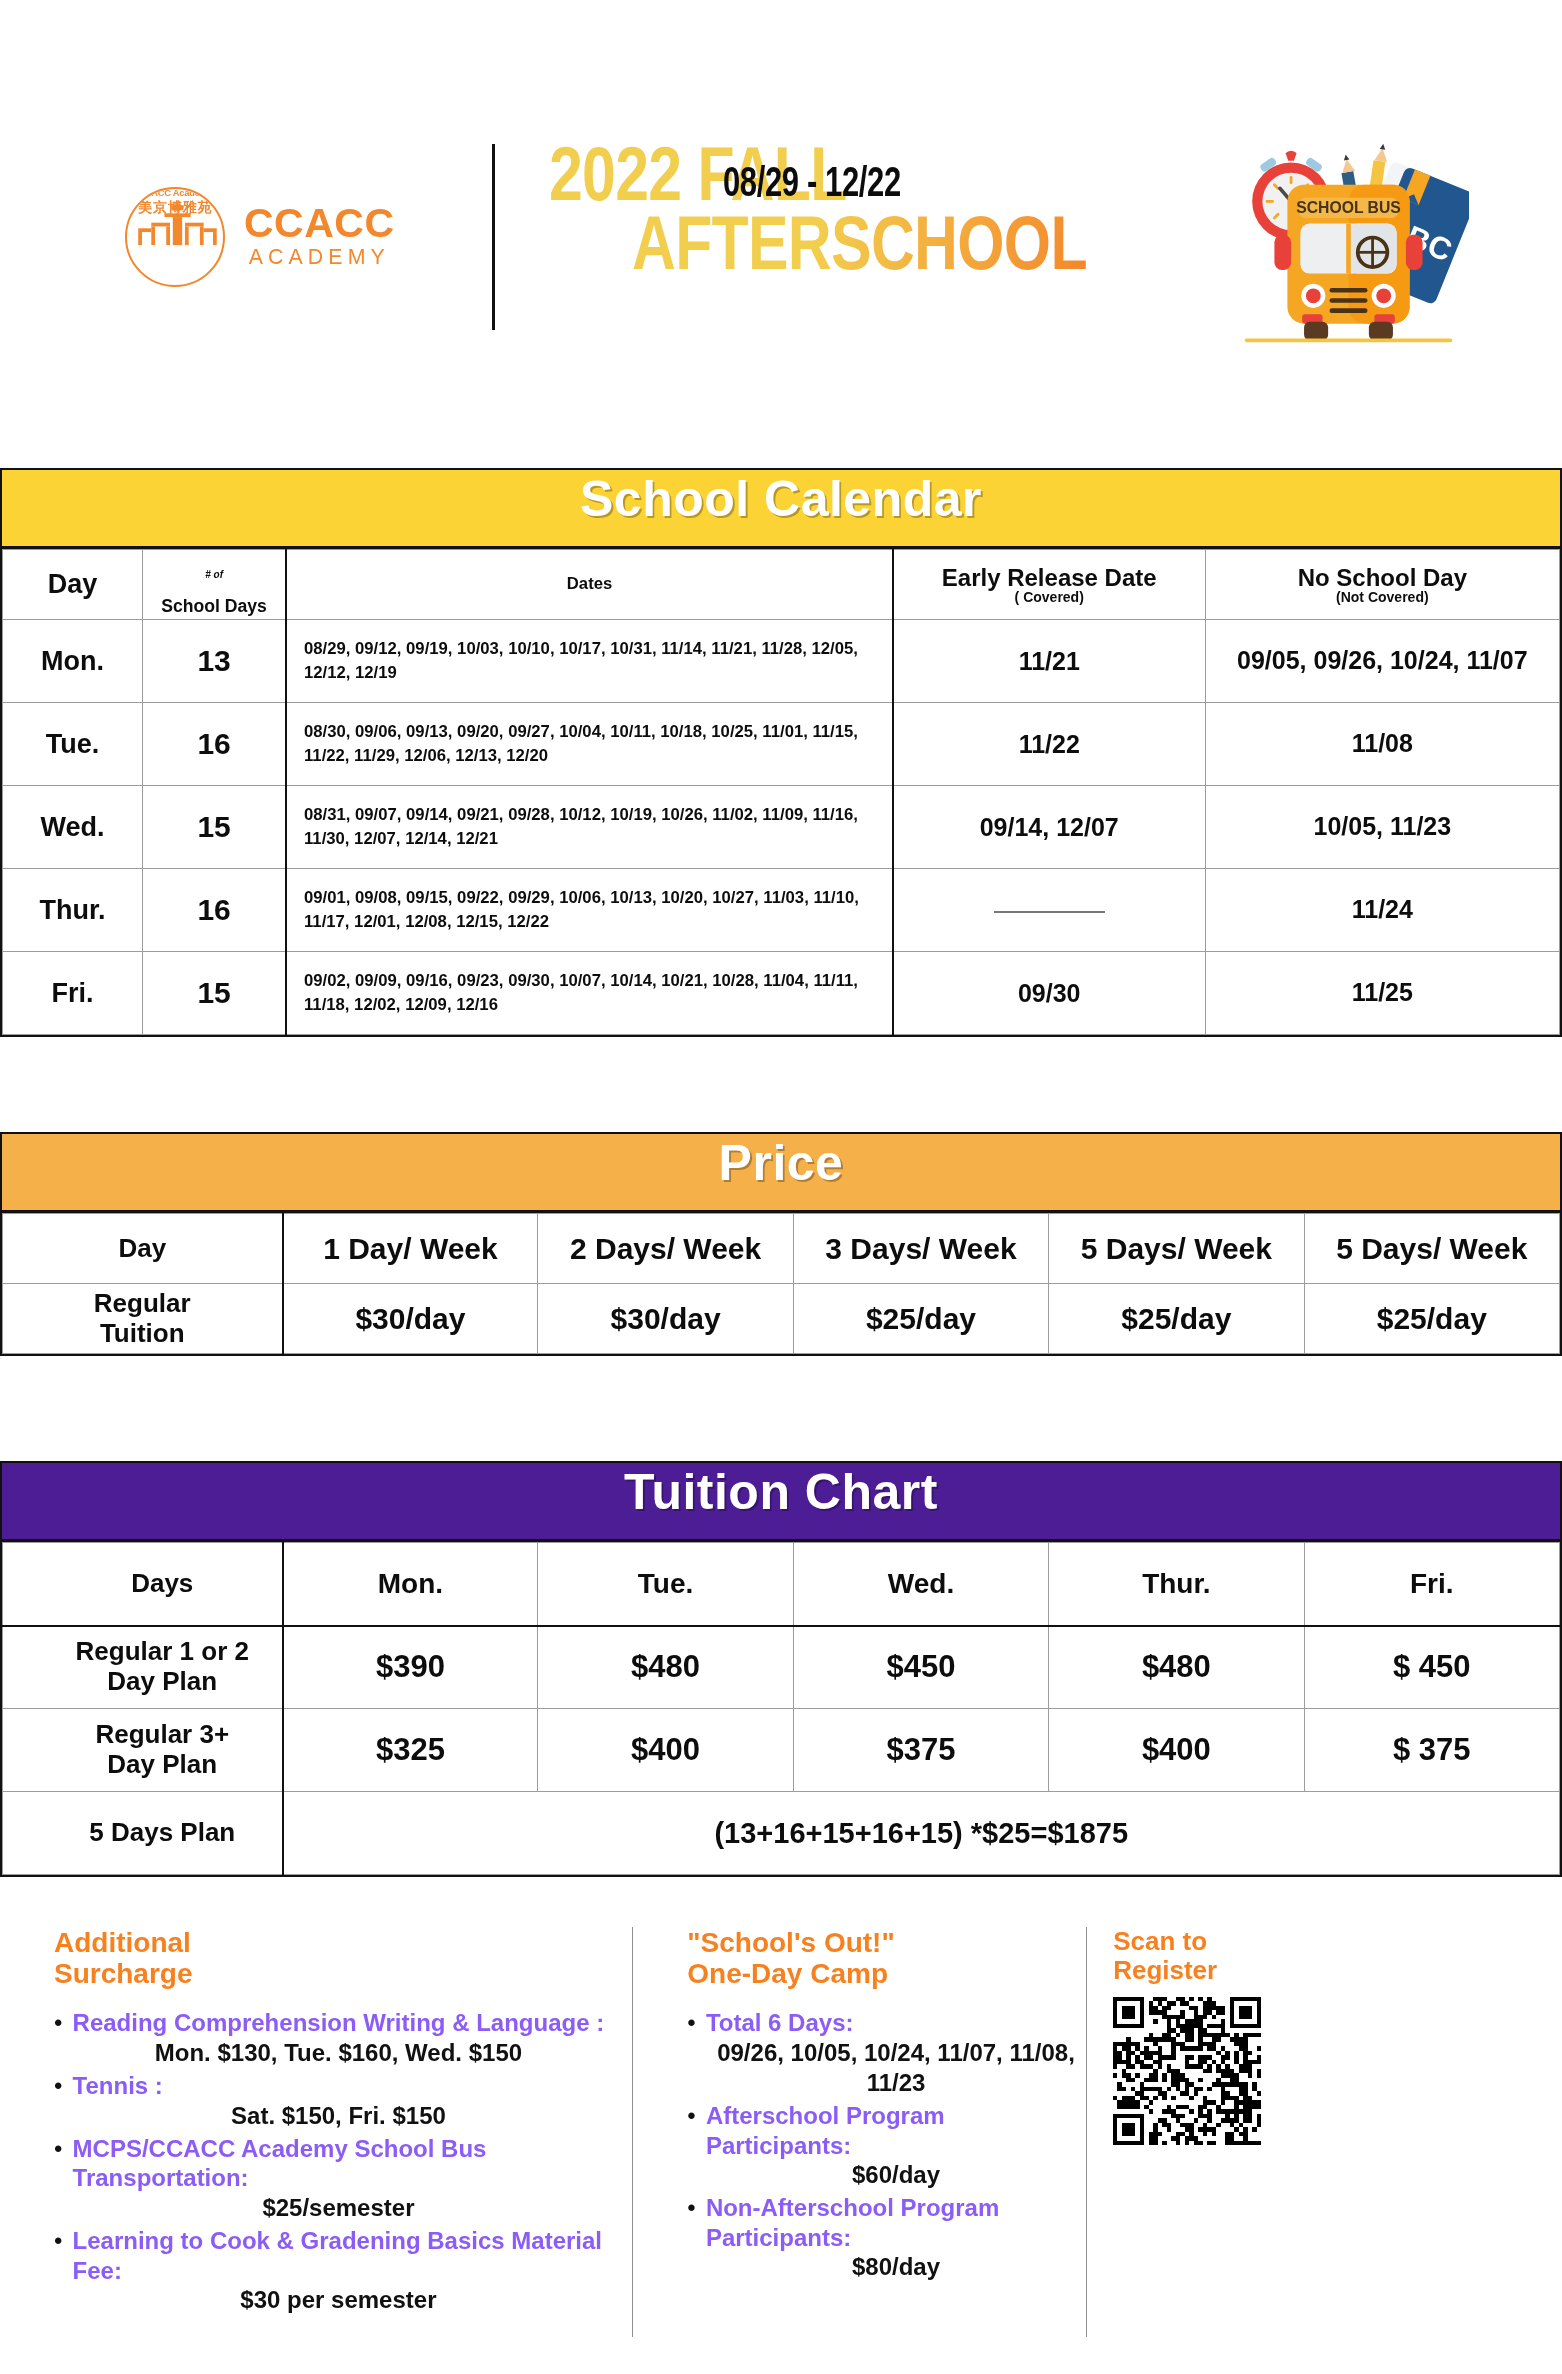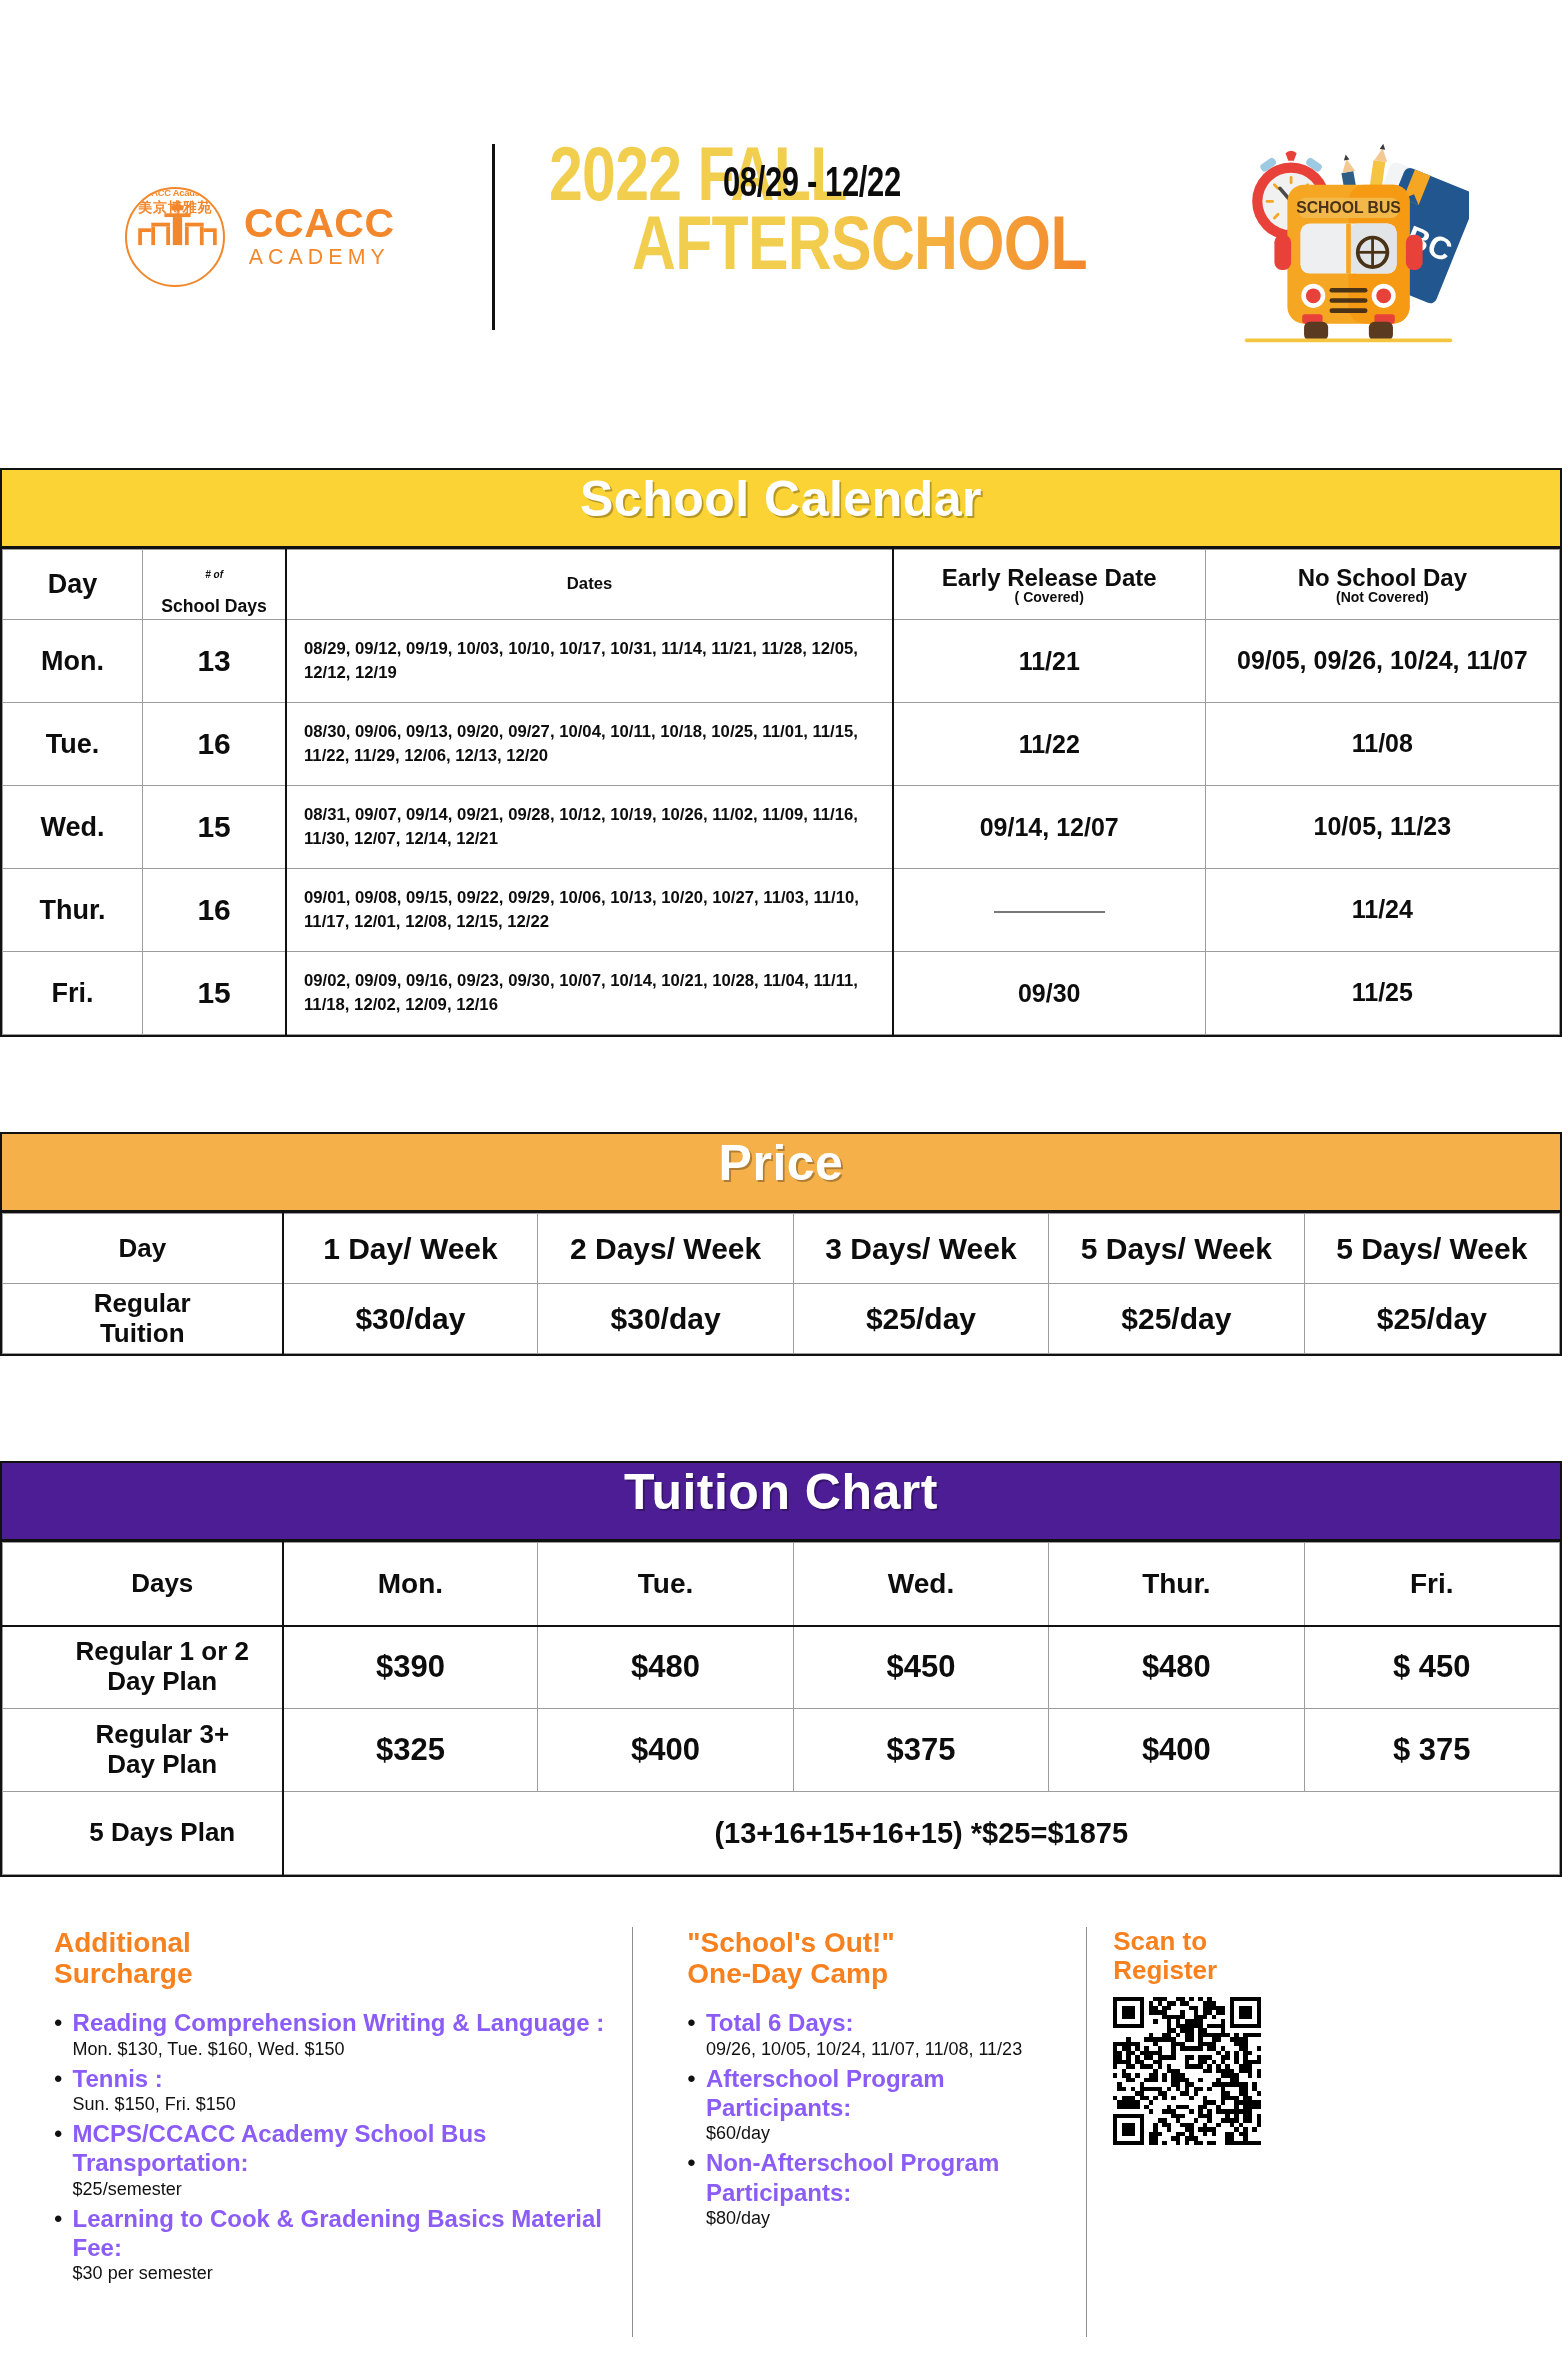--- a/index.html
+++ b/index.html
@@ -187,21 +187,21 @@
     white-space: pre-line;
   }
   ul.f-list { list-style: none; }
   ul.f-list > li { margin-bottom: 3.7px; }
   .li-row { display: flex; align-items: flex-start; }
   .bullet {
     width: 18.6px; flex: 0 0 18.6px;
     font-size: 24px; line-height: 1.22; color: #111;
   }
   .li-bold { font-weight: 700; font-size: 24px; color: #8b5cf6; line-height: 1.22; }
-  .li-sub { font-weight: 400; font-size: 18px; color: #111; line-height: 1.25; padding-left: 18.6px; }
+  .li-sub { font-weight: 700; font-size: 24px; color: #111; line-height: 1.25; padding-left: 18.6px; text-align: center; }
   .qr-title {
     color: #F7811E; font-weight: 800; font-size: 26px; line-height: 1.1;
     white-space: pre-line; margin-bottom: 13px;
   }
   .qr-box { width: 148px; height: 148px; }
 </style>
 </head>
 <body>
 
 <div class="page">
@@ -453,21 +453,21 @@
               <span class="bullet">•</span>
               <span class="li-bold">Reading Comprehension Writing &amp; Language :</span>
             </div>
             <div class="li-sub">Mon. $130, Tue. $160, Wed. $150</div>
           </li>
           <li>
             <div class="li-row">
               <span class="bullet">•</span>
               <span class="li-bold">Tennis :</span>
             </div>
-            <div class="li-sub">Sun. $150, Fri. $150</div>
+            <div class="li-sub">Sat. $150, Fri. $150</div>
           </li>
           <li>
             <div class="li-row">
               <span class="bullet">•</span>
               <span class="li-bold">MCPS/CCACC Academy School Bus Transportation:</span>
             </div>
             <div class="li-sub">$25/semester</div>
           </li>
           <li>
             <div class="li-row">

